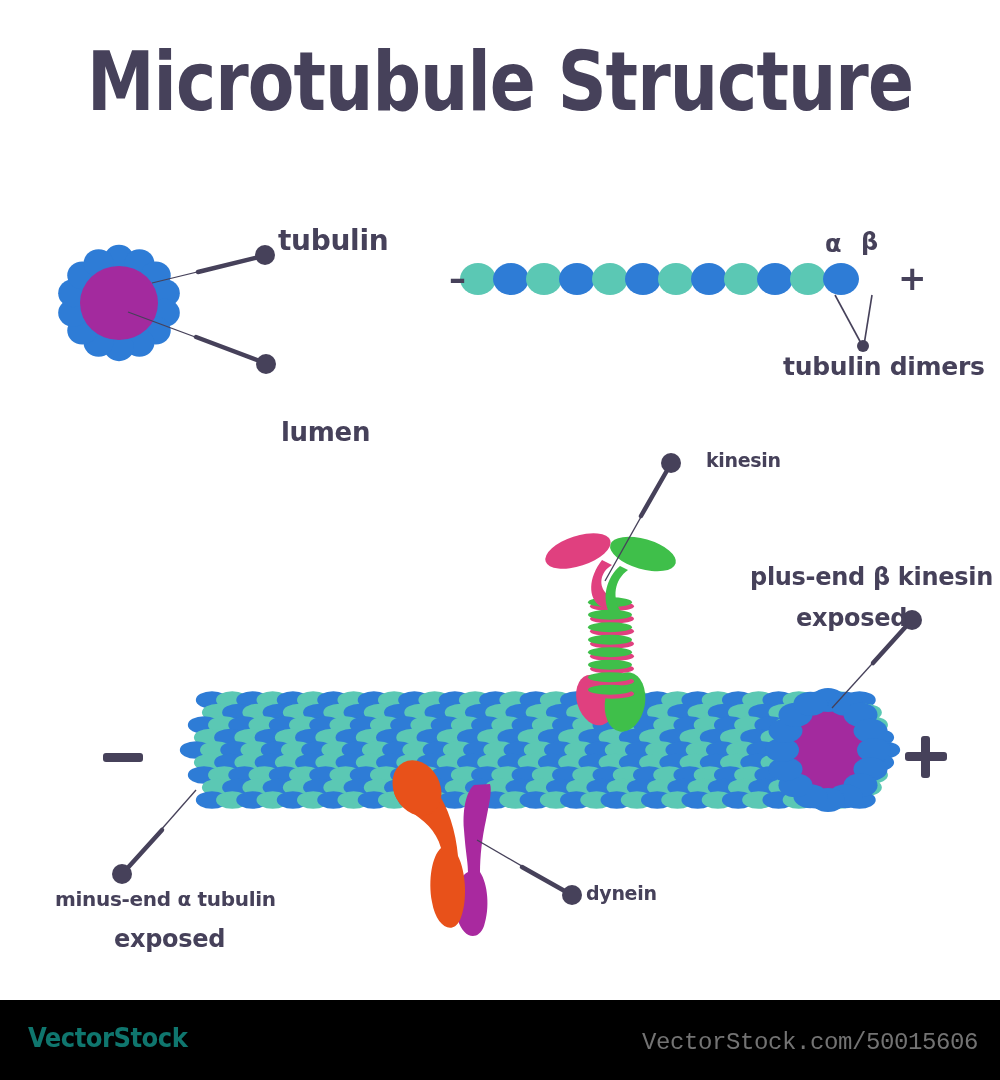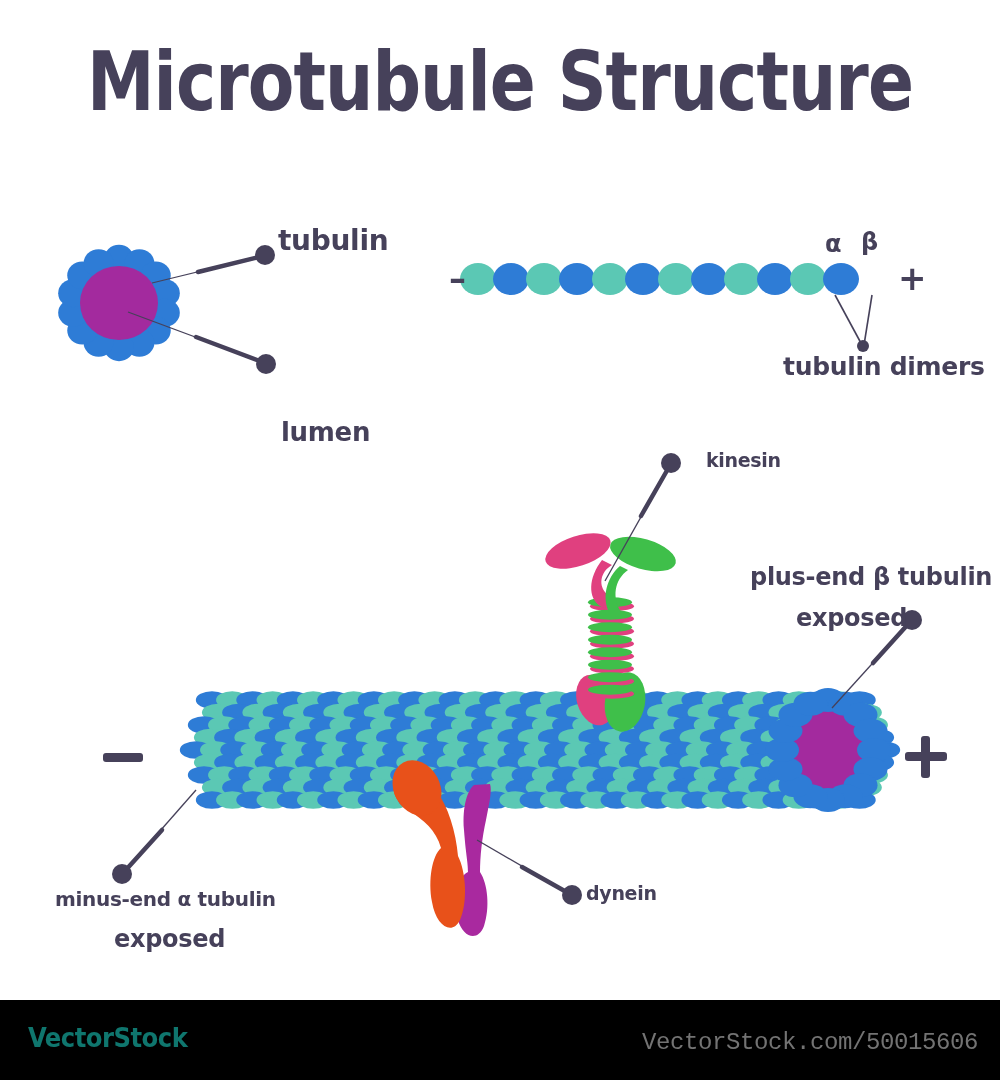--- a/index.html
+++ b/index.html
@@ -543,20 +543,20 @@
 
 <div class="lbl lbl-tubulin">tubulin</div>
 <div class="lbl lbl-lumen">lumen</div>
 <div class="lbl lbl-strand-minus">–</div>
 <div class="lbl lbl-strand-plus">+</div>
 <div class="lbl lbl-alpha">α</div>
 <div class="lbl lbl-beta">β</div>
 <div class="lbl lbl-dimers">tubulin dimers</div>
 <div class="lbl lbl-kinesin">kinesin</div>
 <div class="lbl lbl-dynein">dynein</div>
-<div class="lbl lbl-plusend">plus-end β tubulin</div>
+<div class="lbl lbl-plusend">plus-end β kinesin</div>
 <div class="lbl lbl-plusend2">exposed</div>
 <div class="lbl lbl-minusend">minus-end α tubulin</div>
 <div class="lbl lbl-minusend2">exposed</div>
 
 <div id="footer"></div>
 <div id="footer-brand">VectorStock</div>
 <div id="footer-url">VectorStock.com/50015606</div>
 
 </body></html>

